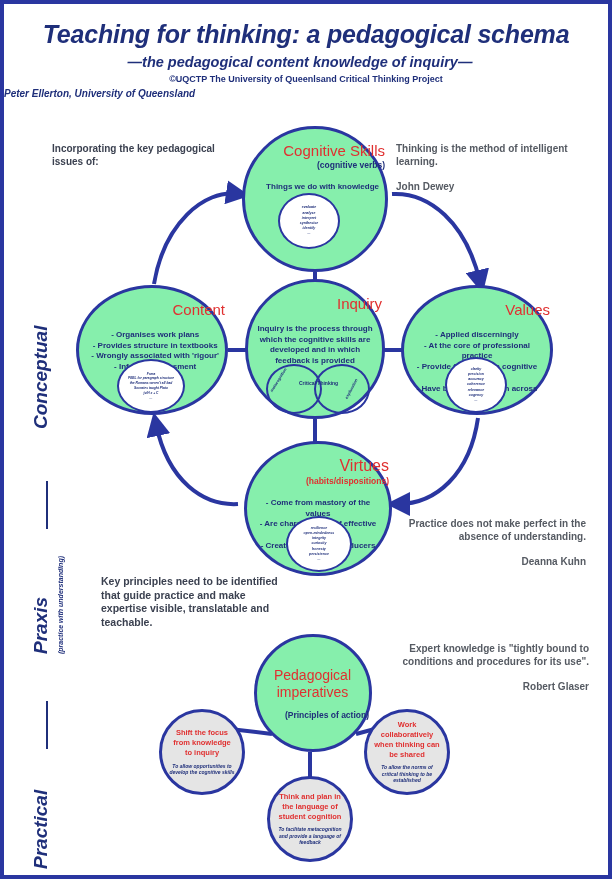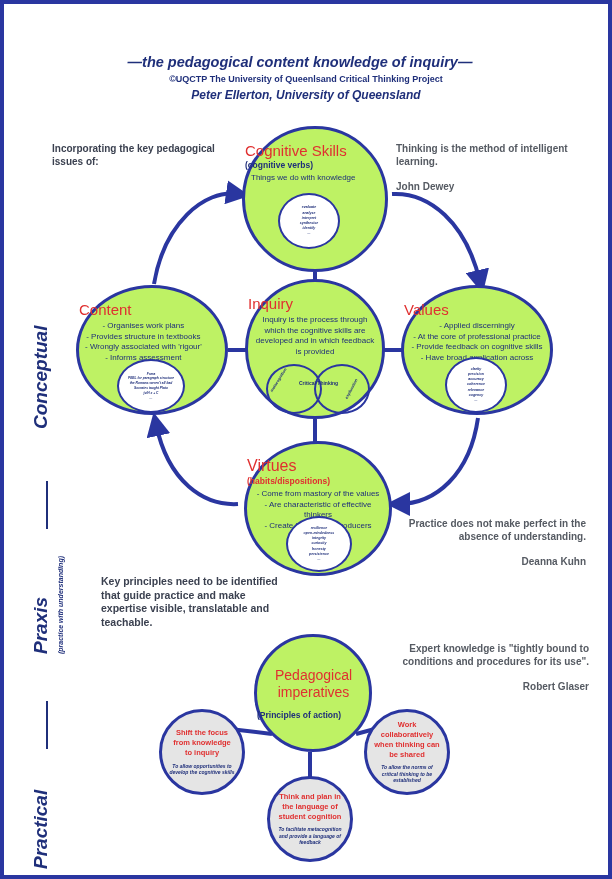--- a/index.html
+++ b/index.html
@@ -21,37 +21,37 @@
   }
   #subtitle{
     left:0;right:12px;top:50px;text-align:center;
     font-style:italic;font-weight:bold;font-size:14.5px;color:#1f2f7a;
   }
   #credit1{
     left:0;right:0;top:70px;text-align:center;
     font-weight:bold;font-size:9px;color:#1f2f7a;
   }
   #credit2{
-    left:0;right:0;top:84px;text-align:center;
-    font-style:italic;font-weight:bold;font-size:12px;color:#1f2f7a;
+    left:0;right:0;top:84px;text-align:left;
+    font-style:italic;font-weight:bold;font-size:10px;color:#1f2f7a;
   }
 
   
   .circ{
     position:absolute;border-radius:50%;
-    border:3px solid #2a36a0;background:#bef264;
+    border:3px solid #2a36a0;background:#86efac;
     box-sizing:border-box;
-    display:flex;flex-direction:column;align-items:flex-start;
+    display:flex;flex-direction:column;align-items:flex-end;
     text-align:center;
   }
   .circ .hd{color:#e03030;font-size:15px;margin-top:14px;line-height:1.05;}
   .circ .hd.sm{font-size:16px;}
   .circ .sub{color:#1f2f7a;font-size:8.5px;font-weight:bold;margin-top:1px;}
   .circ .sub.red{color:#e03030;}
-  .circ .body{color:#1f2f7a;font-size:8px;font-weight:normal;line-height:1.35;margin-top:3px;padding:0 6px;}
+  .circ .body{color:#1f2f7a;font-size:8px;font-weight:bold;line-height:1.35;margin-top:12px;padding:0 6px;}
   .inner{
     position:absolute;border-radius:50%;border:2px solid #2a36a0;background:#fff;
     box-sizing:border-box;display:flex;flex-direction:column;
     align-items:center;justify-content:center;
     color:#1f2f7a;font-style:italic;font-weight:bold;
     font-size:3.6px;line-height:1.45;text-align:center;
   }
 
   
   #c-cog   {left:238px;top:122px;width:146px;height:146px;}
@@ -123,20 +123,21 @@
   .small .s{color:#1f2f7a;font-size:5px;font-style:italic;font-weight:bold;line-height:1.3;margin-top:5px;}
   #s-left{left:155px;top:705px;width:86px;height:86px;}
   #s-mid {left:263px;top:772px;width:86px;height:86px;}
   #s-right{left:360px;top:705px;width:86px;height:86px;}
 </style>
 </head>
 <body>
 
 <div id="page">
 
+  <div class="abs" id="title">Teaching for thinking: a pedagogical schema</div>
   <div class="abs" id="subtitle">—the pedagogical content knowledge of inquiry—</div>
   <div class="abs" id="credit1">©UQCTP The University of Queenlsand Critical Thinking Project</div>
   <div class="abs" id="credit2">Peter Ellerton, University of Queensland</div>
 
   <svg id="arcs" viewBox="0 0 612 879">
     <defs>
       <marker id="ah" markerWidth="6" markerHeight="6" refX="3" refY="3" orient="auto">
         <path d="M0,0 L6,3 L0,6 Z" fill="#2a36a0"></path>
       </marker>
     </defs>

